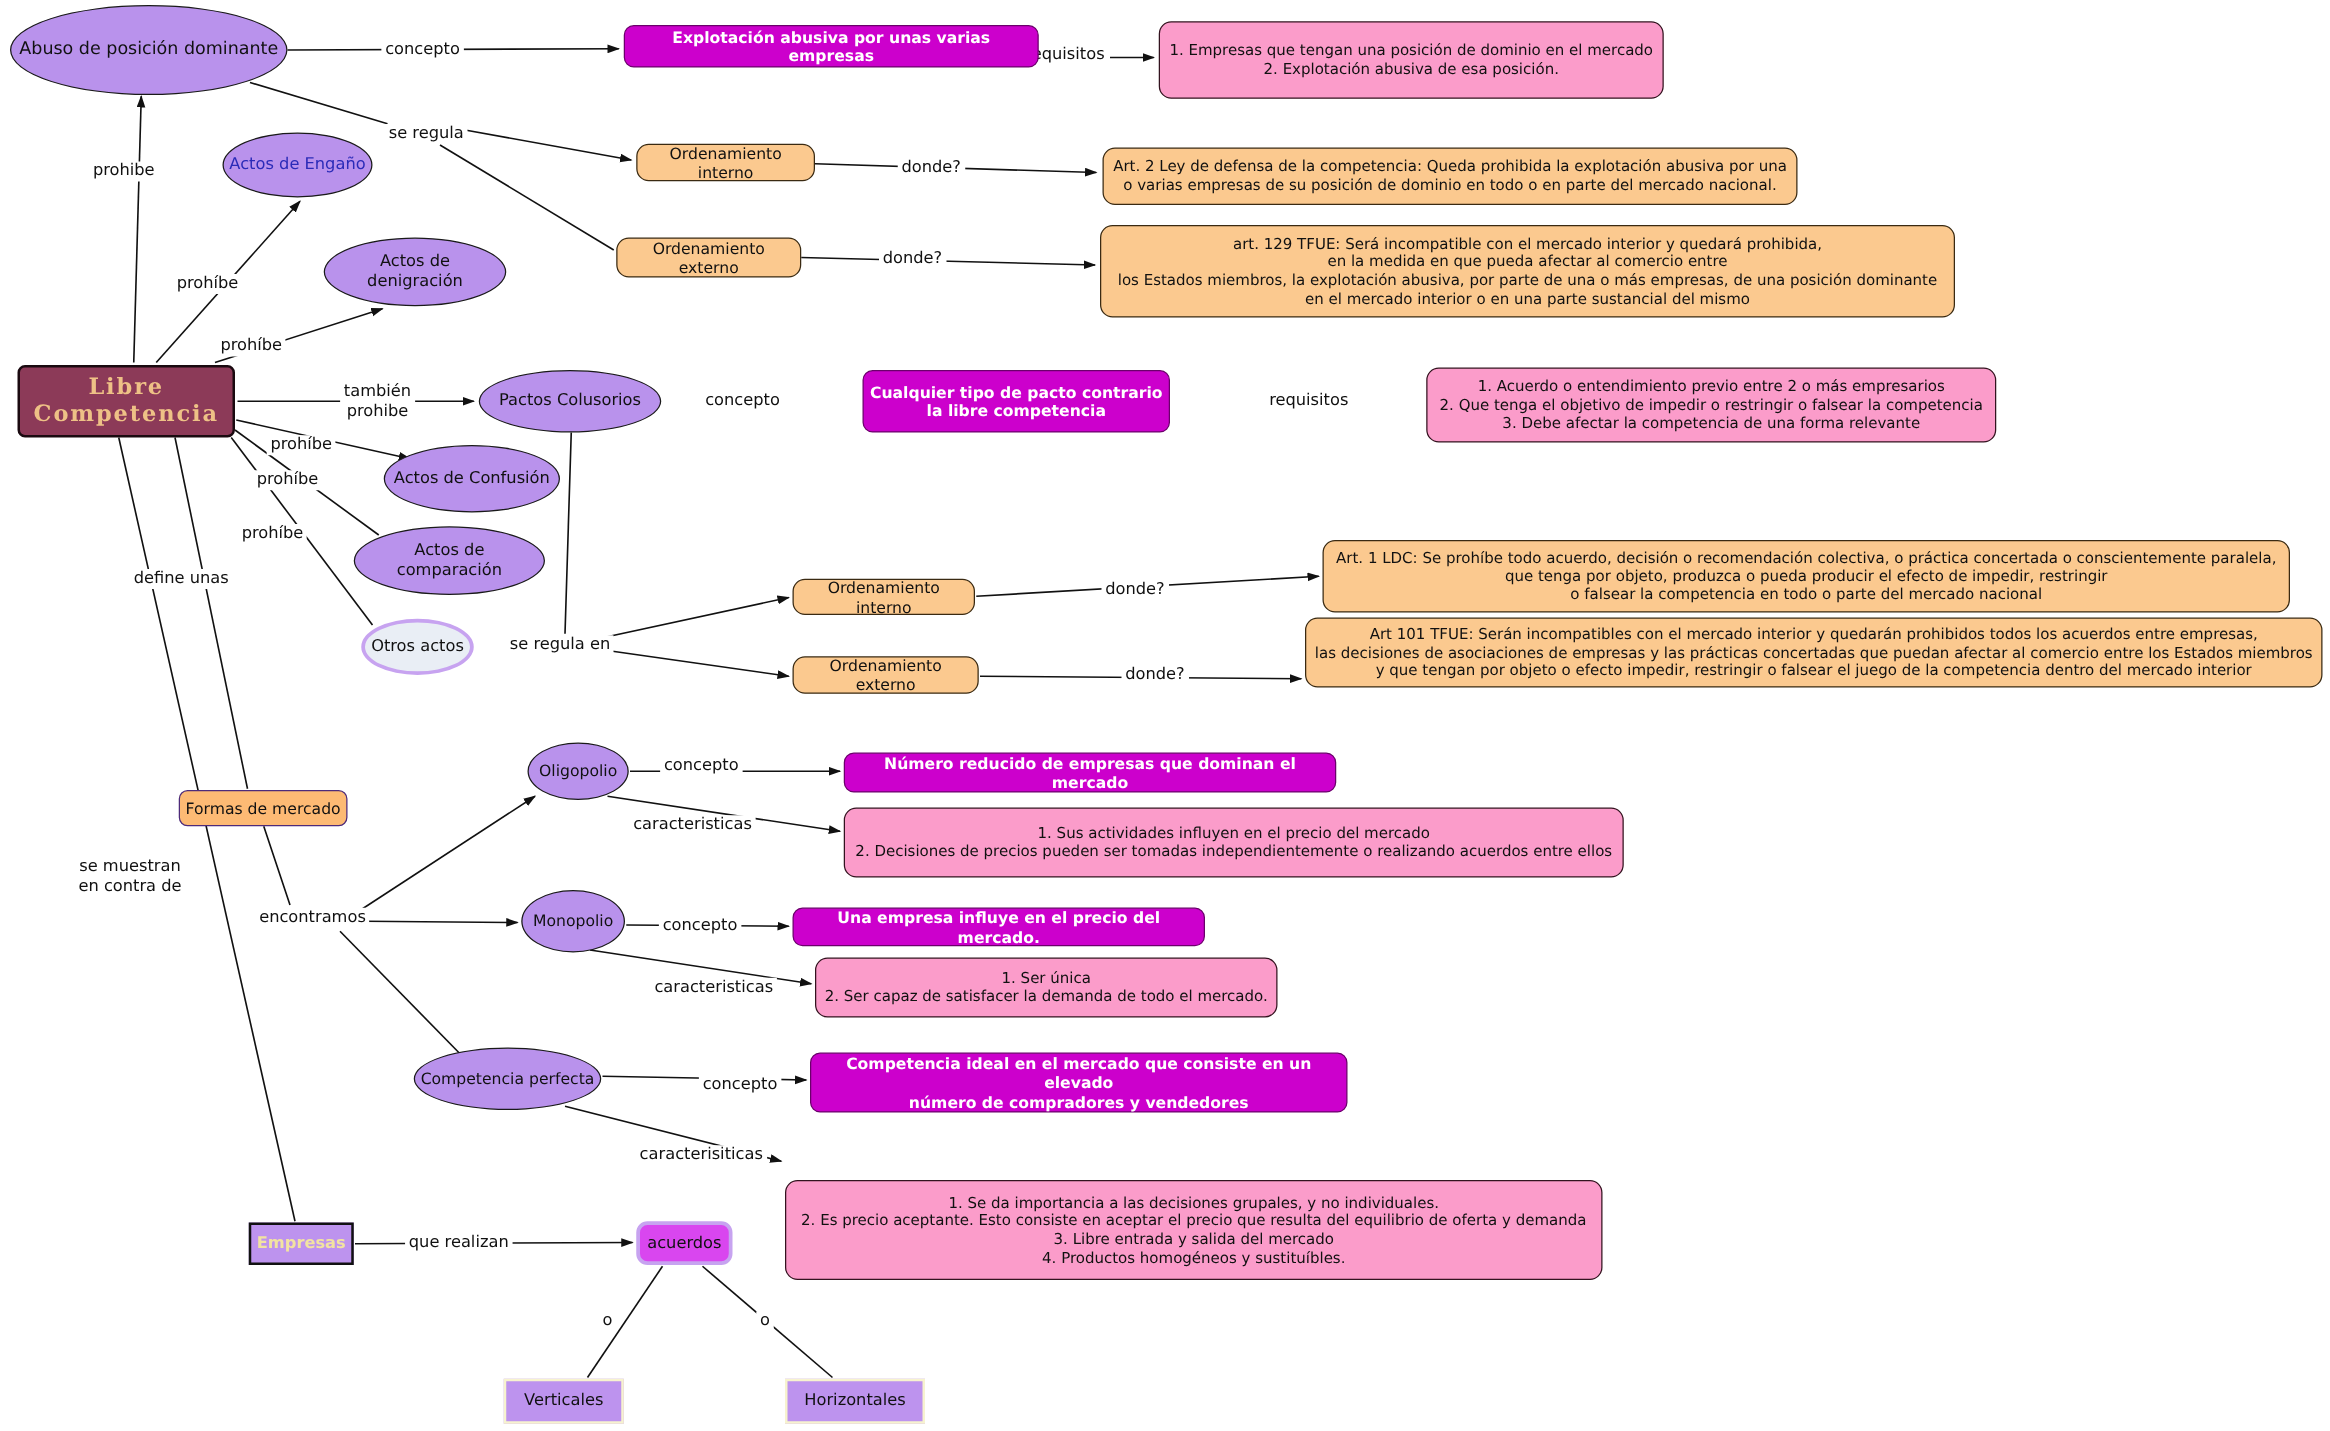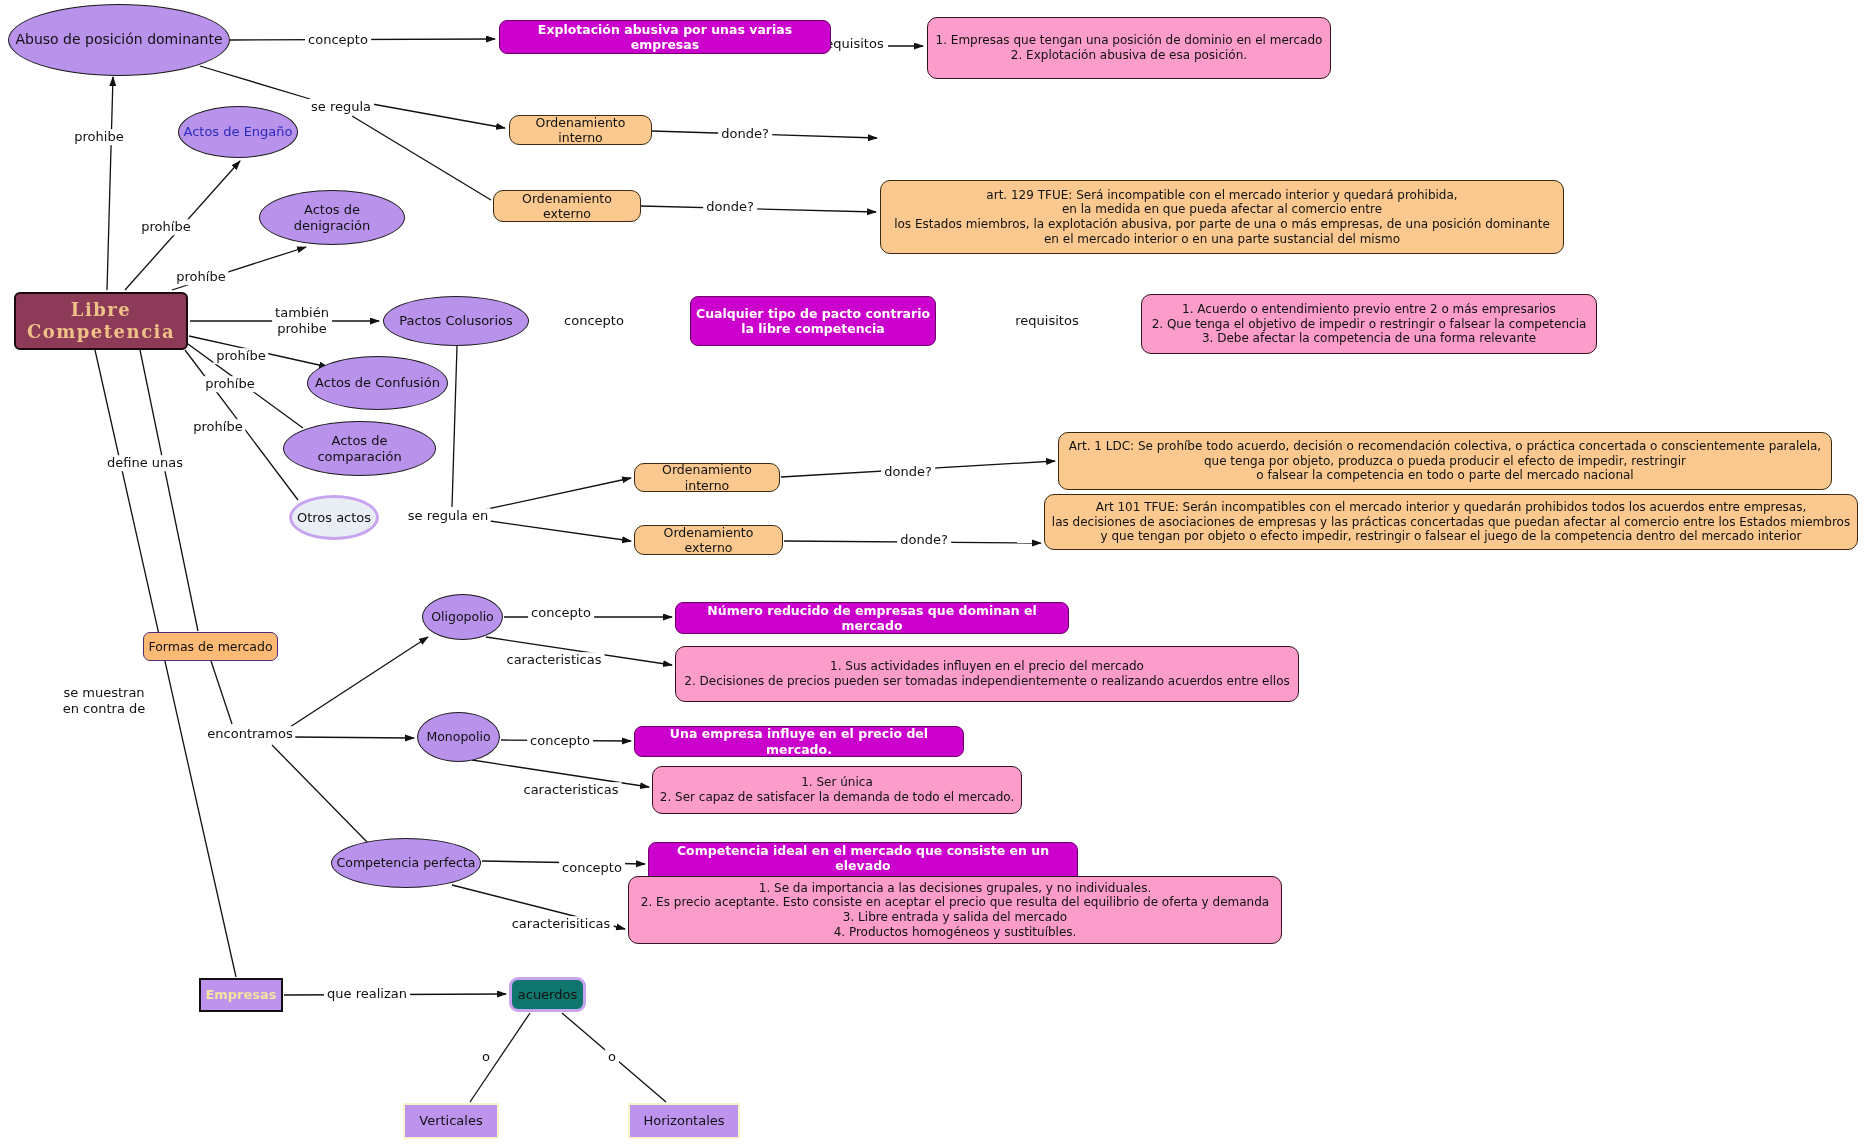--- a/index.html
+++ b/index.html
@@ -16,21 +16,21 @@
   .ellipse{background:#b992ec;border:1.5px solid #1a1a1a;border-radius:50%;}
   .ellipse-alt{background:#e9eef5;border:3px solid #c7a3f0;border-radius:50%;}
   .box-magenta{background:#cc00cc;border:1.5px solid #6b006b;border-radius:8px;color:#ffffff;font-weight:bold;font-size:12.5px;}
   .box-pink{background:#fb9cca;border:1.5px solid #33131f;border-radius:10px;font-size:12px;}
   .box-orange{background:#fbc98f;border:1.5px solid #3a2a12;border-radius:10px;font-size:12px;}
   .box-maroon{background:#8c3a58;border:2px solid #1a0a10;border-radius:6px;color:#eec186;
     font-family:"DejaVu Serif","Liberation Serif",serif;font-weight:bold;font-size:18px;letter-spacing:1.5px;}
   .box-purple{background:#fdba74;border:1.5px solid #4d2b7a;border-radius:7px;}
   .rect-purple{background:#bd93ee;border:2px solid #111111;color:#f2e3a1;font-weight:bold;}
   .rect-yellowb{background:#bd93ee;border:2px solid #f7f3cf;}
-  .rounded-light{background:#0f766e;border:3px solid #c7a3f0;border-radius:9px;}
+  .rounded-light{background:#d946ef;border:3px solid #c7a3f0;border-radius:9px;}
   .edge-label{
     position:absolute;z-index:5;transform:translate(-50%,-50%);
     background:#ffffff;padding:0 3px;font-size:13px;line-height:1.2;text-align:center;white-space:pre-line;
   }
   .edge-label.transparent{background:transparent;z-index:3;}
 </style>
 </head>
 <body>
 
 <div id="canvas">
@@ -73,20 +73,22 @@
       <line x1="483" y1="510" x2="631" y2="478" stroke="#111111" stroke-width="1.3" marker-end="url(#arr)"></line>
       <line x1="483" y1="520" x2="631" y2="541" stroke="#111111" stroke-width="1.3" marker-end="url(#arr)"></line>
       <line x1="781" y1="477" x2="1055" y2="461" stroke="#111111" stroke-width="1.3" marker-end="url(#arr)"></line>
       <line x1="784" y1="541" x2="1041" y2="543" stroke="#111111" stroke-width="1.3" marker-end="url(#arr)"></line>
     </svg>
 <div class="node box-magenta" style="left: 499px; top: 20px; width: 332px; height: 34px;">Explotación abusiva por unas varias empresas</div>
     <div class="node ellipse" style="left: 8px; top: 4px; width: 222px; height: 72px; font-size: 14px;">Abuso de posición dominante</div>
     <div class="node box-pink" style="left: 927px; top: 17px; width: 404px; height: 62px;">1. Empresas que tengan una posición de dominio en el mercado
 2. Explotación abusiva de esa posición.</div>
     <div class="node box-orange" style="left: 509px; top: 115px; width: 143px; height: 30px; font-size: 12.5px;">Ordenamiento interno</div>
+    <div class="node box-orange" style="left: 882px; top: 118px; width: 556px; height: 46px;">Art. 2 Ley de defensa de la competencia: Queda prohibida la explotación abusiva por una
+o varias empresas de su posición de dominio en todo o en parte del mercado nacional.</div>
     <div class="node box-orange" style="left: 493px; top: 190px; width: 148px; height: 32px; font-size: 12.5px;">Ordenamiento externo</div>
     <div class="node box-orange" style="left: 880px; top: 180px; width: 684px; height: 74px;">art. 129 TFUE: Será incompatible con el mercado interior y quedará prohibida,
 en la medida en que pueda afectar al comercio entre
 los Estados miembros, la explotación abusiva, por parte de una o más empresas, de una posición dominante
 en el mercado interior o en una parte sustancial del mismo</div>
     <div class="node ellipse" style="left: 178px; top: 106px; width: 120px; height: 52px; color: rgb(43, 43, 184);">Actos de Engaño</div>
     <div class="node ellipse" style="left: 259px; top: 190px; width: 146px; height: 55px;">Actos de denigración</div>
     <div class="node box-maroon" style="left: 14px; top: 292px; width: 174px; height: 58px;">Libre Competencia</div>
     <div class="node ellipse" style="left: 383px; top: 296px; width: 146px; height: 50px;">Pactos Colusorios</div>
     <div class="node box-magenta" style="left: 690px; top: 296px; width: 246px; height: 50px;">Cualquier tipo de pacto contrario
@@ -110,21 +112,21 @@
     <div class="node box-pink" style="left: 675px; top: 646px; width: 624px; height: 56px;">1. Sus actividades  influyen en el precio del mercado
 2. Decisiones de precios pueden ser tomadas independientemente o realizando acuerdos entre ellos</div>
     <div class="node box-purple" style="left: 143px; top: 632px; width: 135px; height: 29px; font-size: 12.5px;">Formas de mercado</div>
     <div class="node ellipse" style="left: 417px; top: 712px; width: 83px; height: 50px; font-size: 12.5px;">Monopolio</div>
     <div class="node box-magenta" style="left: 634px; top: 726px; width: 330px; height: 31px;">Una empresa influye en el precio del mercado.</div>
     <div class="node box-pink" style="left: 652px; top: 766px; width: 370px; height: 48px;">1. Ser única
 2. Ser capaz de satisfacer la demanda de todo el mercado.</div>
     <div class="node ellipse" style="left: 331px; top: 838px; width: 150px; height: 50px; font-size: 12.5px;">Competencia perfecta</div>
     <div class="node box-magenta" style="left: 648px; top: 842px; width: 430px; height: 48px;">Competencia ideal en el mercado que consiste en un elevado
 número de compradores y vendedores</div>
-    <div class="node box-pink" style="left: 628px; top: 876px; width: 654px; height: 68px;">1. Se da importancia a las decisiones grupales, y no individuales.
+    <div class="node box-pink" style="left: 628px; top: 944px; width: 654px; height: 80px;">1. Se da importancia a las decisiones grupales, y no individuales.
 2. Es precio aceptante. Esto consiste en aceptar el precio que resulta del equilibrio de oferta y demanda
 3. Libre entrada y salida del mercado
 4. Productos homogéneos y sustituíbles.</div>
     <div class="node rect-purple" style="left: 199px; top: 978px; width: 84px; height: 34px;">Empresas</div>
     <div class="node rounded-light" style="left: 509px; top: 977px; width: 77px; height: 35px;">acuerdos</div>
     <div class="node rect-yellowb" style="left: 403px; top: 1103px; width: 96px; height: 36px;">Verticales</div>
     <div class="node rect-yellowb" style="left: 628px; top: 1103px; width: 112px; height: 36px;">Horizontales</div>
     <div class="edge-label" style="left: 338px; top: 40px;">concepto</div>
     <div class="edge-label transparent" style="left: 852px; top: 44px;">requisitos</div>
     <div class="edge-label" style="left: 341px; top: 107px;">se regula</div>

